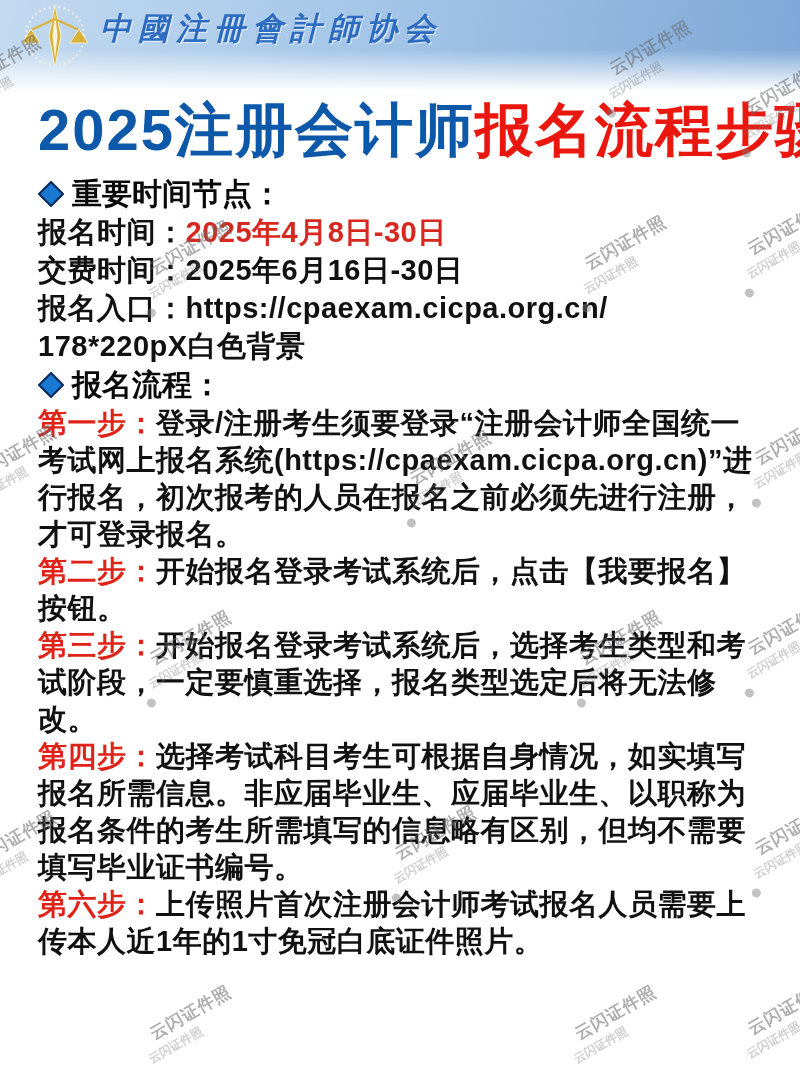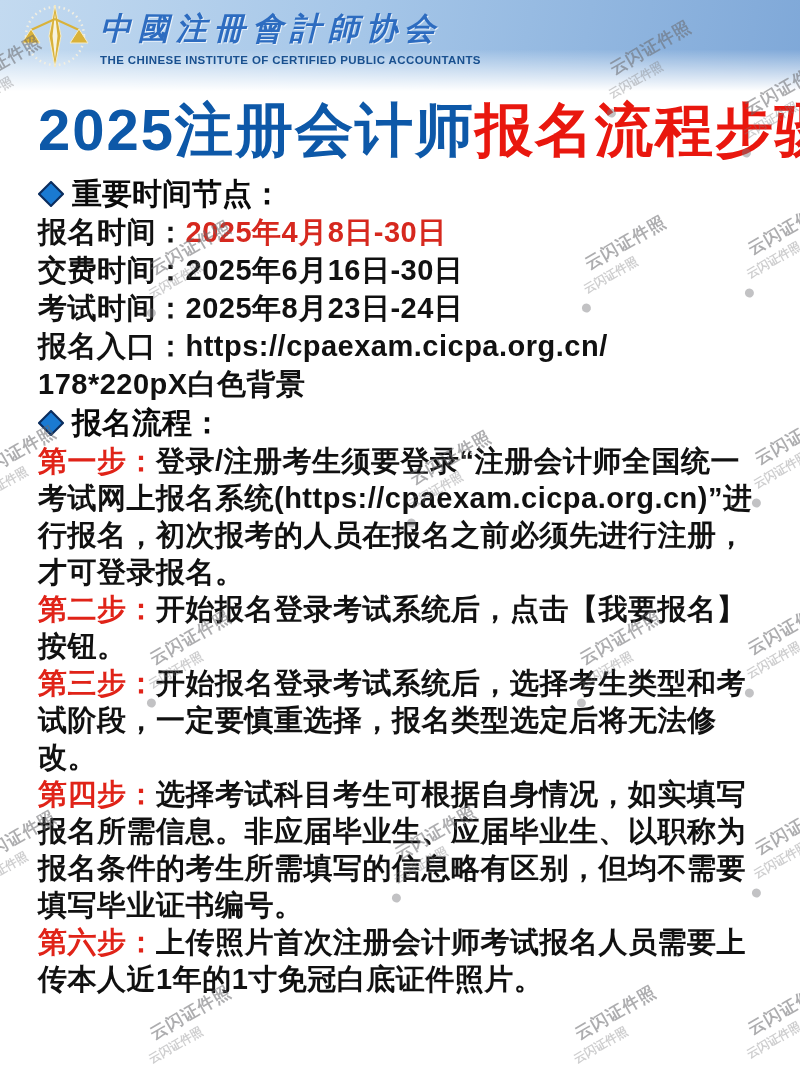--- a/index.html
+++ b/index.html
@@ -173,21 +173,20 @@
     <circle cx="41" cy="33" r="29" fill="none" stroke="#f2efe2" stroke-width="2.4" stroke-dasharray="1.6 3.4"></circle>
     <polygon points="41,2 47,33 41,64 35,33" fill="#d9b23a" stroke="#f5ecc8" stroke-width="1"></polygon>
     <polygon points="41,10 43.5,33 41,56 38.5,33" fill="#f7f3df"></polygon>
     <line x1="41" y1="16" x2="17" y2="27" stroke="#d9b23a" stroke-width="2"></line>
     <line x1="41" y1="16" x2="65" y2="27" stroke="#d9b23a" stroke-width="2"></line>
     <polygon points="8,40 26,40 17,26" fill="#d9b23a" stroke="#f5ecc8" stroke-width="1"></polygon>
     <polygon points="56,40 74,40 65,26" fill="#d9b23a" stroke="#f5ecc8" stroke-width="1"></polygon>
   </svg>
   <div class="org-text">
     <div class="org-cn">中國注冊會計師协会</div>
-    <div class="org-en">THE CHINESE INSTITUTE OF CERTIFIED PUBLIC ACCOUNTANTS</div>
   </div>
 </div>
 
 <div class="title">
   <span class="t-blue">2025注册会计师</span><span class="t-red">报名流程步骤</span>
 </div>
 
 <div class="content">
 
   <div class="sec-head">
@@ -195,23 +194,20 @@
       <path d="M12 1 L23 12 L12 23 L1 12 Z" fill="#1a7ad2" stroke="#0b2d5e" stroke-width="2"></path>
     </svg>
     <span>重要时间节点：</span>
   </div>
 
   <div class="t-line">
     <span>报名时间：</span><span class="val-red">2025年4月8日-30日</span>
   </div>
   <div class="t-line">
     <span>交费时间：</span><span>2025年6月16日-30日</span>
-  </div>
-  <div class="t-line">
-    <span>考试时间：</span><span>2025年8月23日-24日</span>
   </div>
   <div class="t-line">
     <span>报名入口：</span><span>https://cpaexam.cicpa.org.cn/</span>
   </div>
   <div class="t-line">178*220pX白色背景</div>
 
   <div class="sec-head second">
     <svg class="diamond" viewBox="0 0 24 24">
       <path d="M12 1 L23 12 L12 23 L1 12 Z" fill="#1a7ad2" stroke="#0b2d5e" stroke-width="2"></path>
     </svg>

